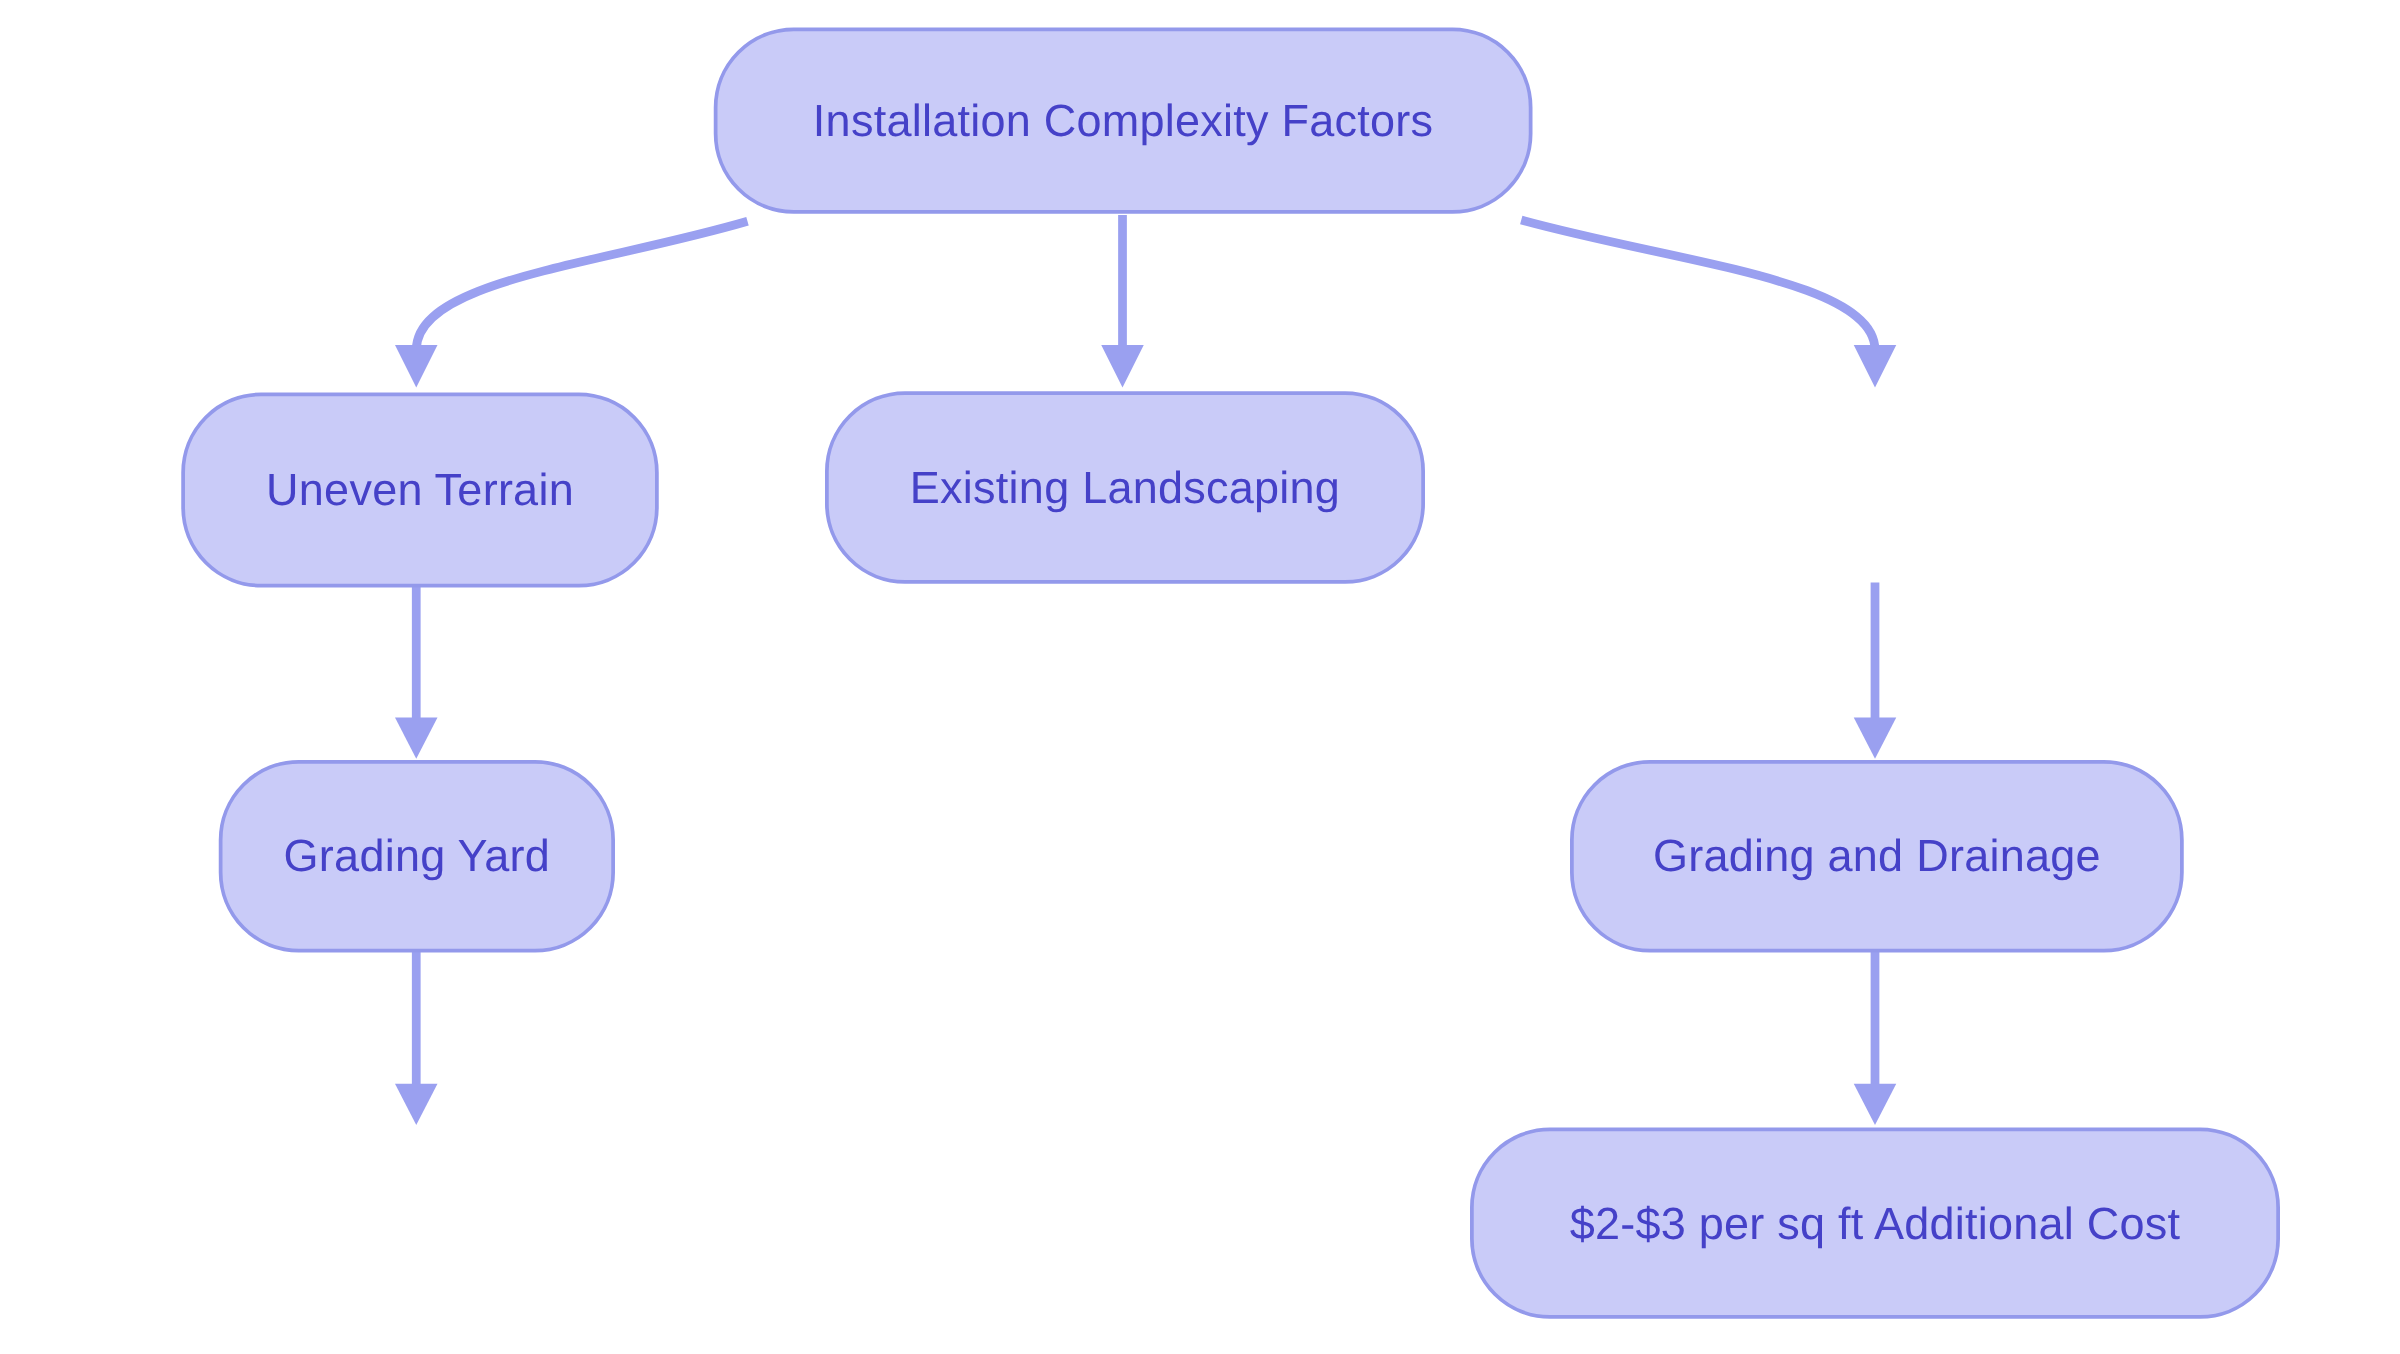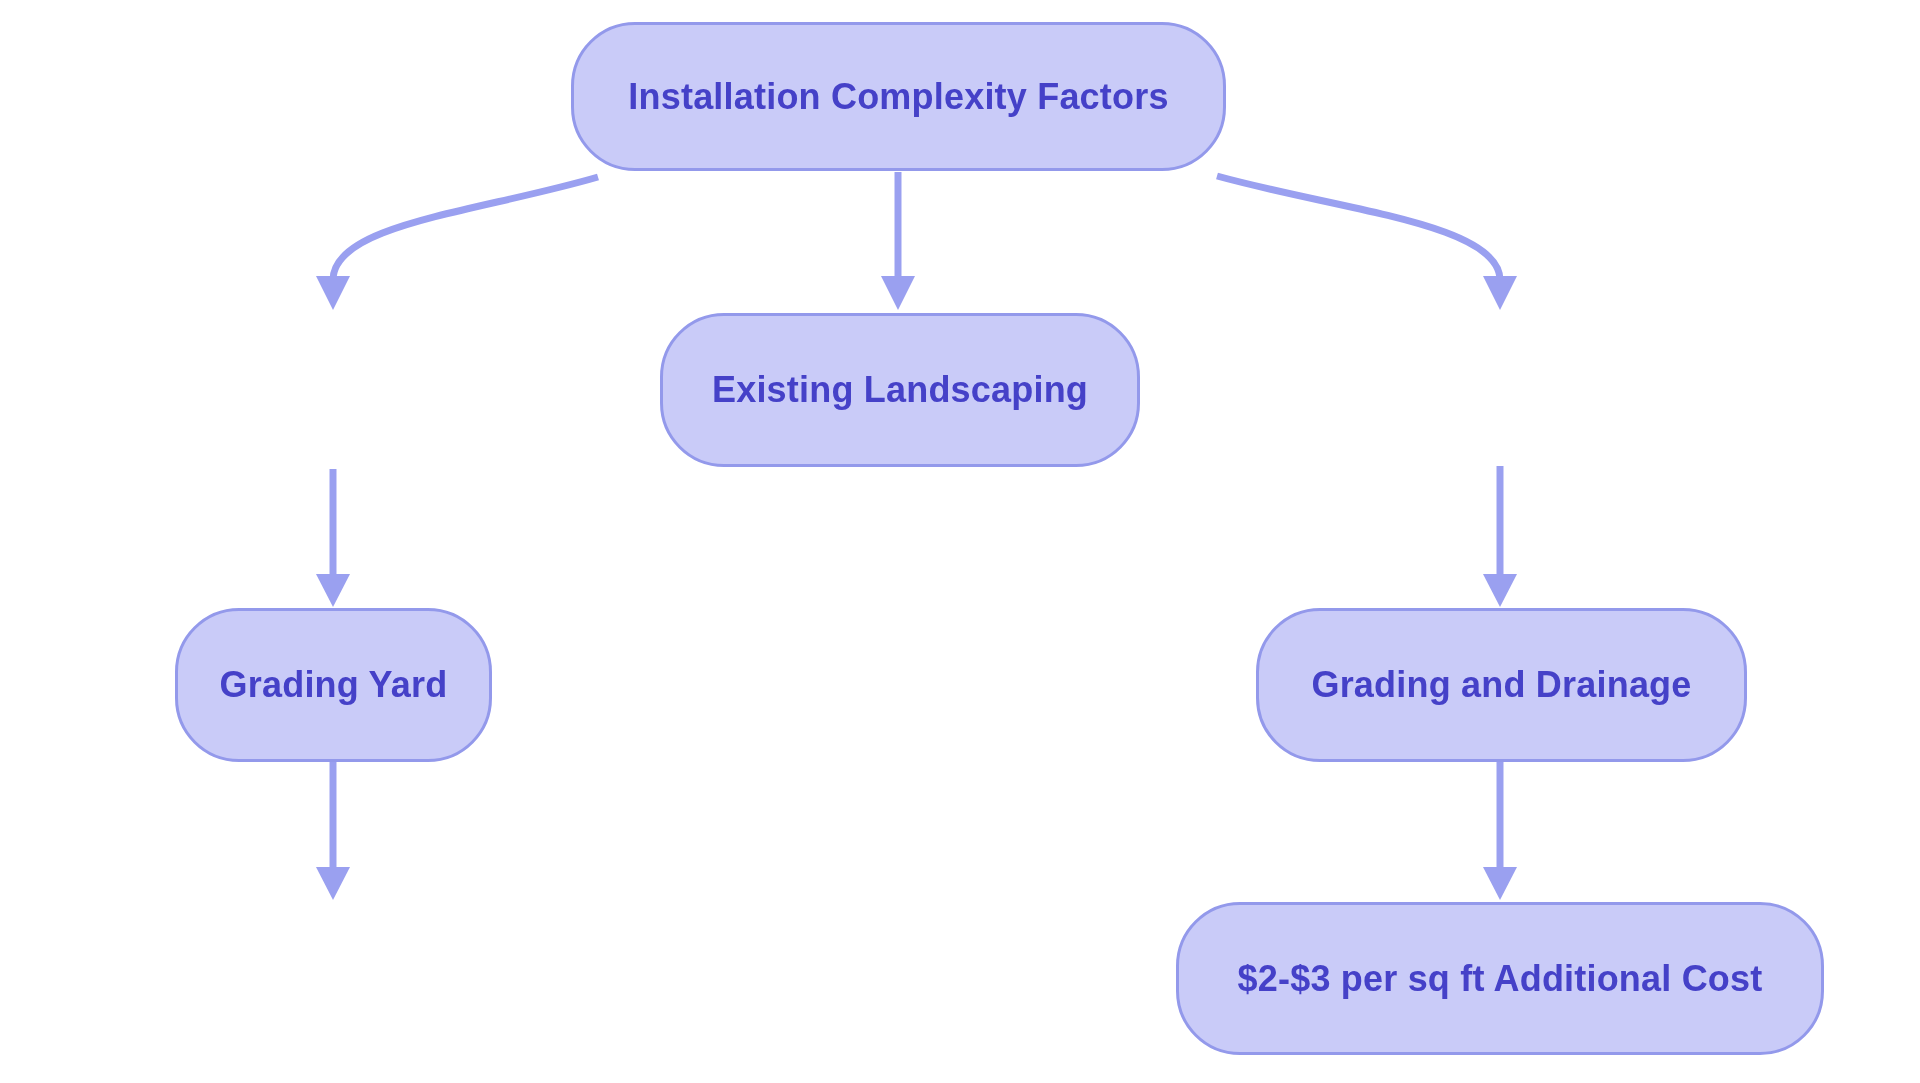--- a/index.html
+++ b/index.html
@@ -42,21 +42,20 @@
     border: 3.5px solid var(--node-border);
     border-radius: 64px;
     display: flex;
     align-items: center;
     justify-content: center;
     text-align: center;
     color: var(--text-color);
     font-size: 36px;
     line-height: 1.15;
     letter-spacing: 0.2px;
-    font-weight: bold;
   }
   
   .n-root      { left: 571px;  top: 22px;  width: 655px; height: 149px; }
   .n-uneven    { left: 145px;  top: 314px; width: 382px; height: 156px; }
   .n-existing  { left: 660px;  top: 313px; width: 480px; height: 154px; align-items: center; }
   .n-drainage  { left: 1278px; top: 313px; width: 445px; height: 154px; }
   .n-sloped    { left: 175px;  top: 608px; width: 317px; height: 154px; }
   .n-grading   { left: 1256px; top: 608px; width: 491px; height: 154px; text-align: center; }
   .n-price     { left: 103px;  top: 902px; width: 465px; height: 153px; }
   .n-cost      { left: 1176px; top: 902px; width: 648px; height: 153px; }
@@ -87,20 +86,23 @@
     <path class="edge-arrow" d="M 1483 574 L 1517 574 L 1500 607 Z"></path>
 
     <path class="edge-line" d="M 1500 761 L 1500 870"></path>
     <path class="edge-arrow" d="M 1483 867 L 1517 867 L 1500 900 Z"></path>
   </svg>
 
   <div class="node n-root">
     <span>Installation Complexity Factors</span>
   </div>
 
+  <div class="node n-uneven">
+    <span>Uneven Terrain</span>
+  </div>
 
   <div class="node n-existing">
     <span>Existing Landscaping</span>
   </div>
 
 
   <div class="node n-sloped">
     <span>Grading Yard</span>
   </div>
 

